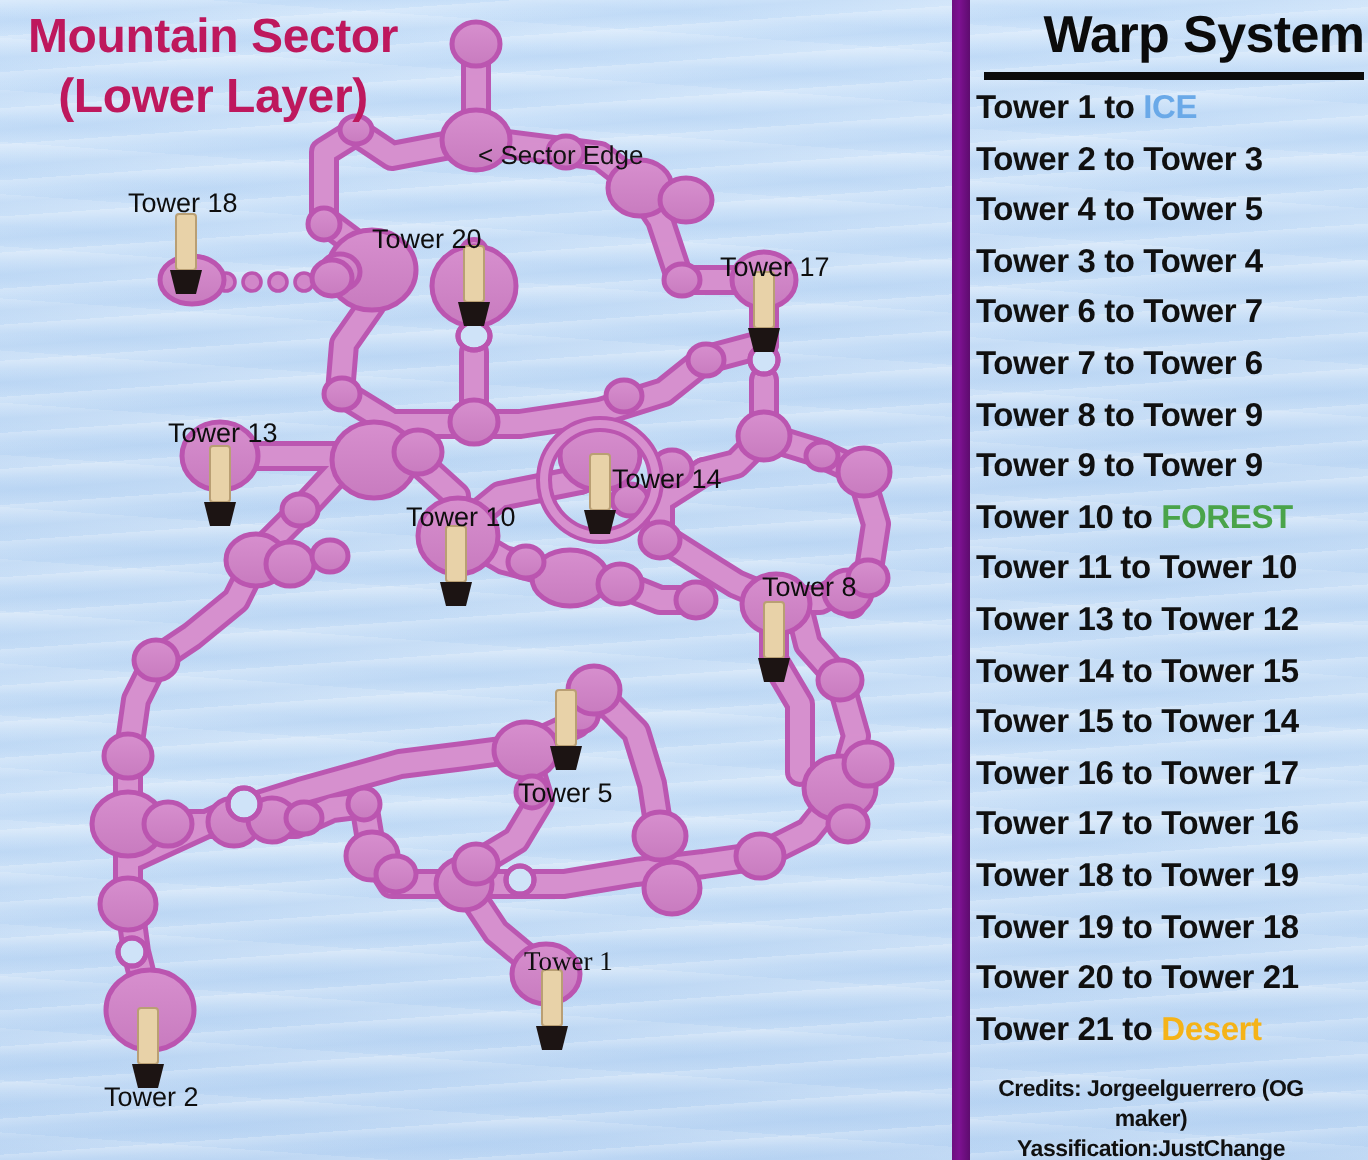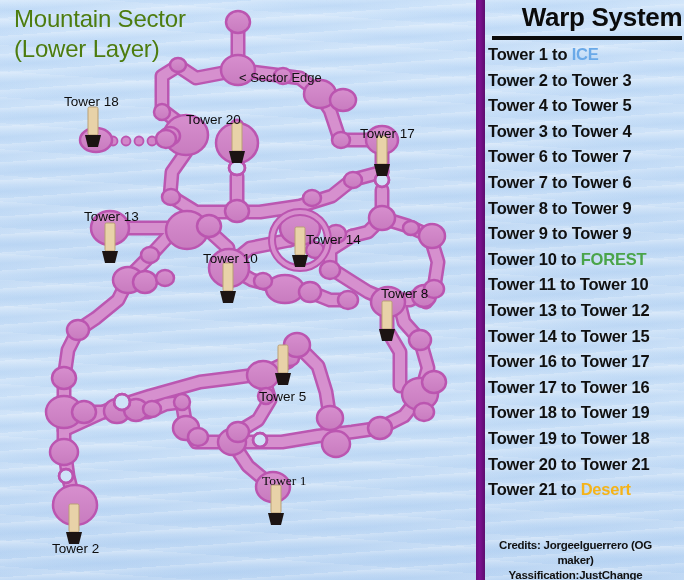--- a/index.html
+++ b/index.html
@@ -26,26 +26,27 @@
         rgba(255,255,255,0.00) 26px),
       linear-gradient(180deg,#cfe4fa 0%,#c6ddf6 42%,#cde2f8 70%,#bfd8f4 100%);
   }
 
   
   #map-panel{position:absolute;left:0;top:0;width:476px;height:580px;overflow:hidden;}
   #map-svg{position:absolute;left:0;top:0;}
 
   .map-title{
     position:absolute;left:14px;top:4px;
-    color:#4d7c0f;
-    font-weight:normal;
+    color:#be185d;
+    font-weight:bold;
     font-size:24px;
     line-height:30px;
     letter-spacing:-0.2px;
     white-space:pre;
+    text-align:center;
   }
 
   .sector-edge{
     position:absolute;left:239px;top:54px;
     font-size:13px;color:#121212;font-weight:500;white-space:nowrap;margin-top:16px;
   }
 
   .tower-label{
     position:absolute;
     font-size:13.5px;
@@ -372,20 +373,21 @@
         <div class="warp-row"><span>Tower 4 to </span><span class="warp-dest ">Tower 5</span></div>
         <div class="warp-row"><span>Tower 3 to </span><span class="warp-dest ">Tower 4</span></div>
         <div class="warp-row"><span>Tower 6 to </span><span class="warp-dest ">Tower 7</span></div>
         <div class="warp-row"><span>Tower 7 to </span><span class="warp-dest ">Tower 6</span></div>
         <div class="warp-row"><span>Tower 8 to </span><span class="warp-dest ">Tower 9</span></div>
         <div class="warp-row"><span>Tower 9 to </span><span class="warp-dest ">Tower 9</span></div>
         <div class="warp-row"><span>Tower 10 to </span><span class="warp-dest forest">FOREST</span></div>
         <div class="warp-row"><span>Tower 11 to </span><span class="warp-dest ">Tower 10</span></div>
         <div class="warp-row"><span>Tower 13 to </span><span class="warp-dest ">Tower 12</span></div>
         <div class="warp-row"><span>Tower 14 to </span><span class="warp-dest ">Tower 15</span></div>
+        <div class="warp-row"><span>Tower 15 to </span><span class="warp-dest ">Tower 14</span></div>
         <div class="warp-row"><span>Tower 16 to </span><span class="warp-dest ">Tower 17</span></div>
         <div class="warp-row"><span>Tower 17 to </span><span class="warp-dest ">Tower 16</span></div>
         <div class="warp-row"><span>Tower 18 to </span><span class="warp-dest ">Tower 19</span></div>
         <div class="warp-row"><span>Tower 19 to </span><span class="warp-dest ">Tower 18</span></div>
         <div class="warp-row"><span>Tower 20 to </span><span class="warp-dest ">Tower 21</span></div>
         <div class="warp-row"><span>Tower 21 to </span><span class="warp-dest desert">Desert</span></div>
       </div>
 
     <div class="credits">
       <div>Credits: Jorgeelguerrero (OG maker)</div>

